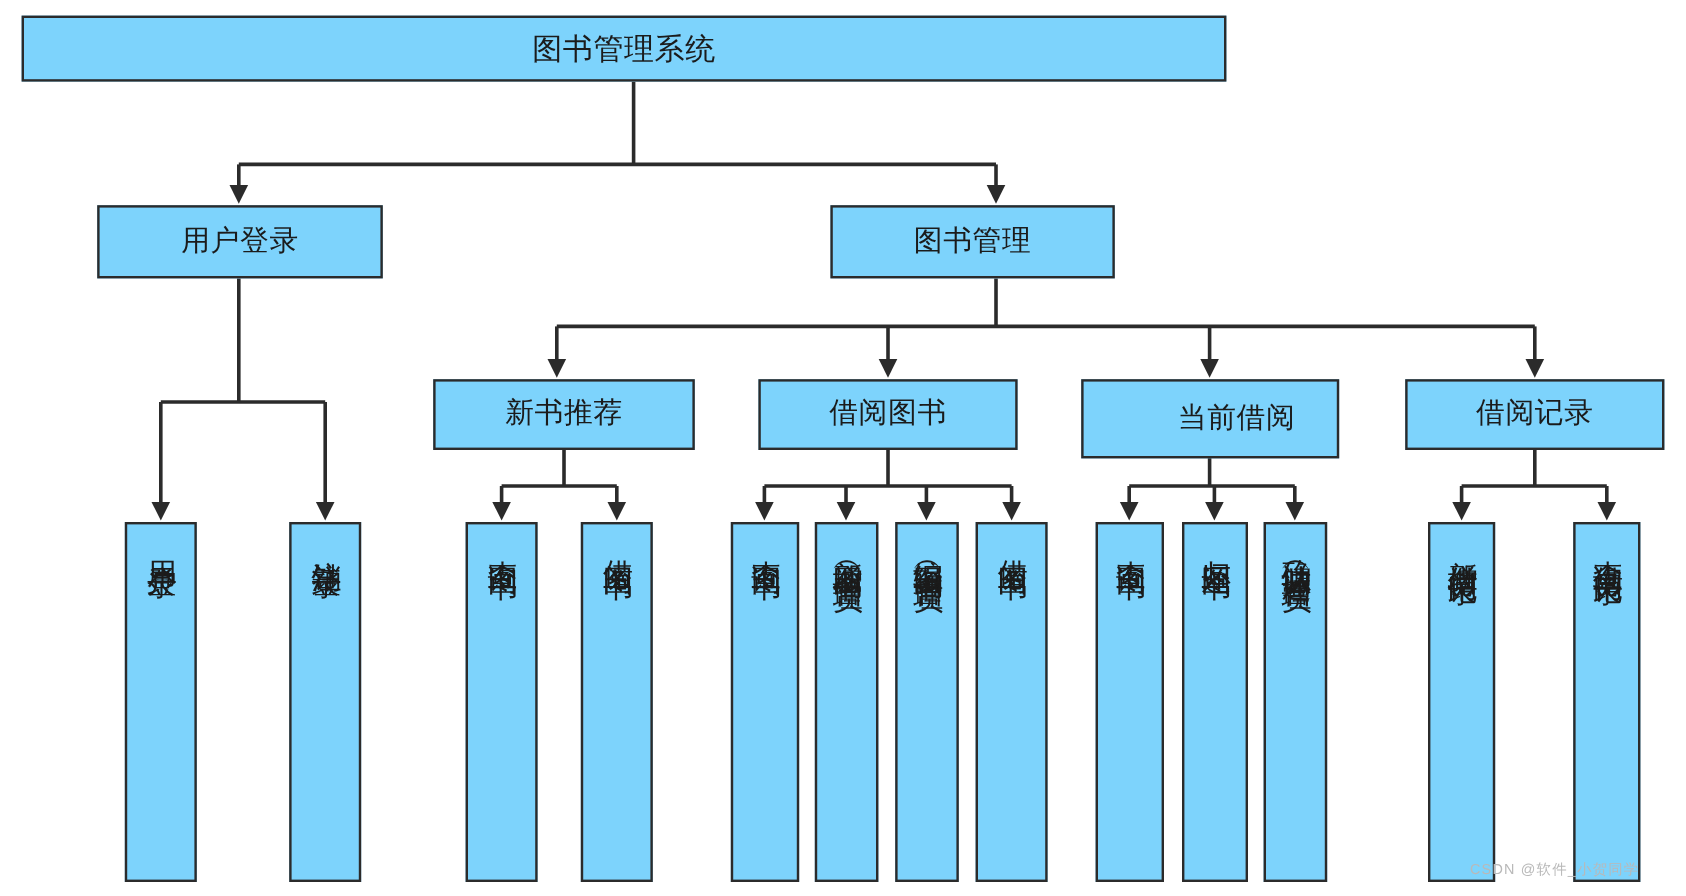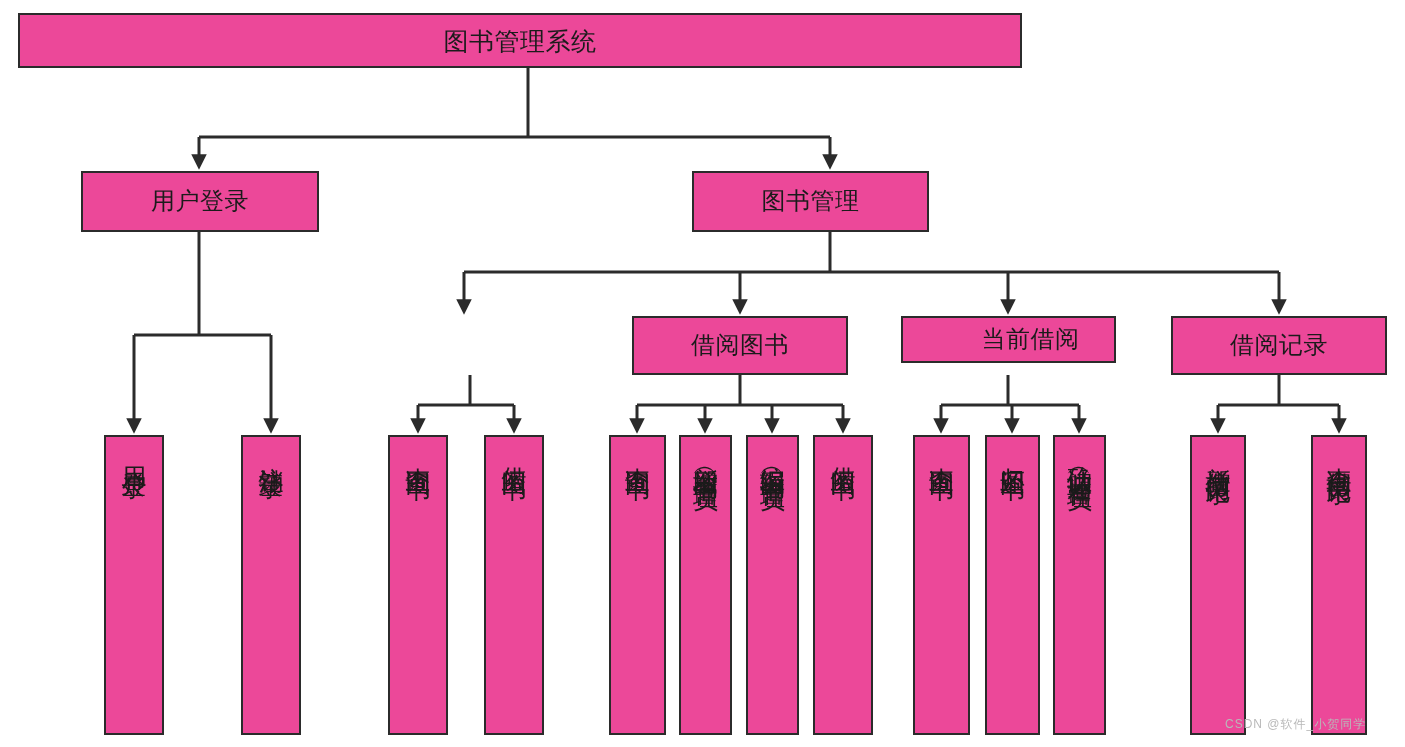--- a/index.html
+++ b/index.html
@@ -22,21 +22,21 @@
     left: 0;
     top: 0;
     width: 1405px;
     height: 747px;
     pointer-events: none;
   }
   .node {
     position: absolute;
     box-sizing: border-box;
     border: 2.5px solid #2b2b2b;
-    background: #ec4899;
+    background: #7dd3fc;
     display: flex;
     align-items: center;
     justify-content: center;
     color: #1b1b1b;
   }
   .node-label {
     display: block;
     text-align: center;
     line-height: 1.12;
     letter-spacing: 0.5px;
@@ -131,24 +131,27 @@
     <span class="node-label">图书管理系统</span>
   </div>
 
   <div class="node horiz" style="left:81px; top:171px; width:238px; height:61px;">
     <span class="node-label">用户登录</span>
   </div>
   <div class="node horiz" style="left:692px; top:171px; width:237px; height:61px;">
     <span class="node-label">图书管理</span>
   </div>
 
+  <div class="node horiz" style="left:361px; top:316px; width:218px; height:59px;">
+    <span class="node-label">新书推荐</span>
+  </div>
   <div class="node horiz" style="left:632px; top:316px; width:216px; height:59px;">
     <span class="node-label">借阅图书</span>
   </div>
-  <div class="node horiz" style="left:901px; top:316px; width:215px; height:47px;padding-left:44px;">
+  <div class="node horiz" style="left:901px; top:316px; width:215px; height:66px;padding-left:44px;">
     <span class="node-label">当前借阅</span>
   </div>
   <div class="node horiz" style="left:1171px; top:316px; width:216px; height:59px;">
     <span class="node-label">借阅记录</span>
   </div>
 
   <div class="node vert" style="left:104px; top:435px; width:60px; height:300px;">
     <span class="node-label">用户登录</span>
   </div>
   <div class="node vert" style="left:241px; top:435px; width:60px; height:300px;">

